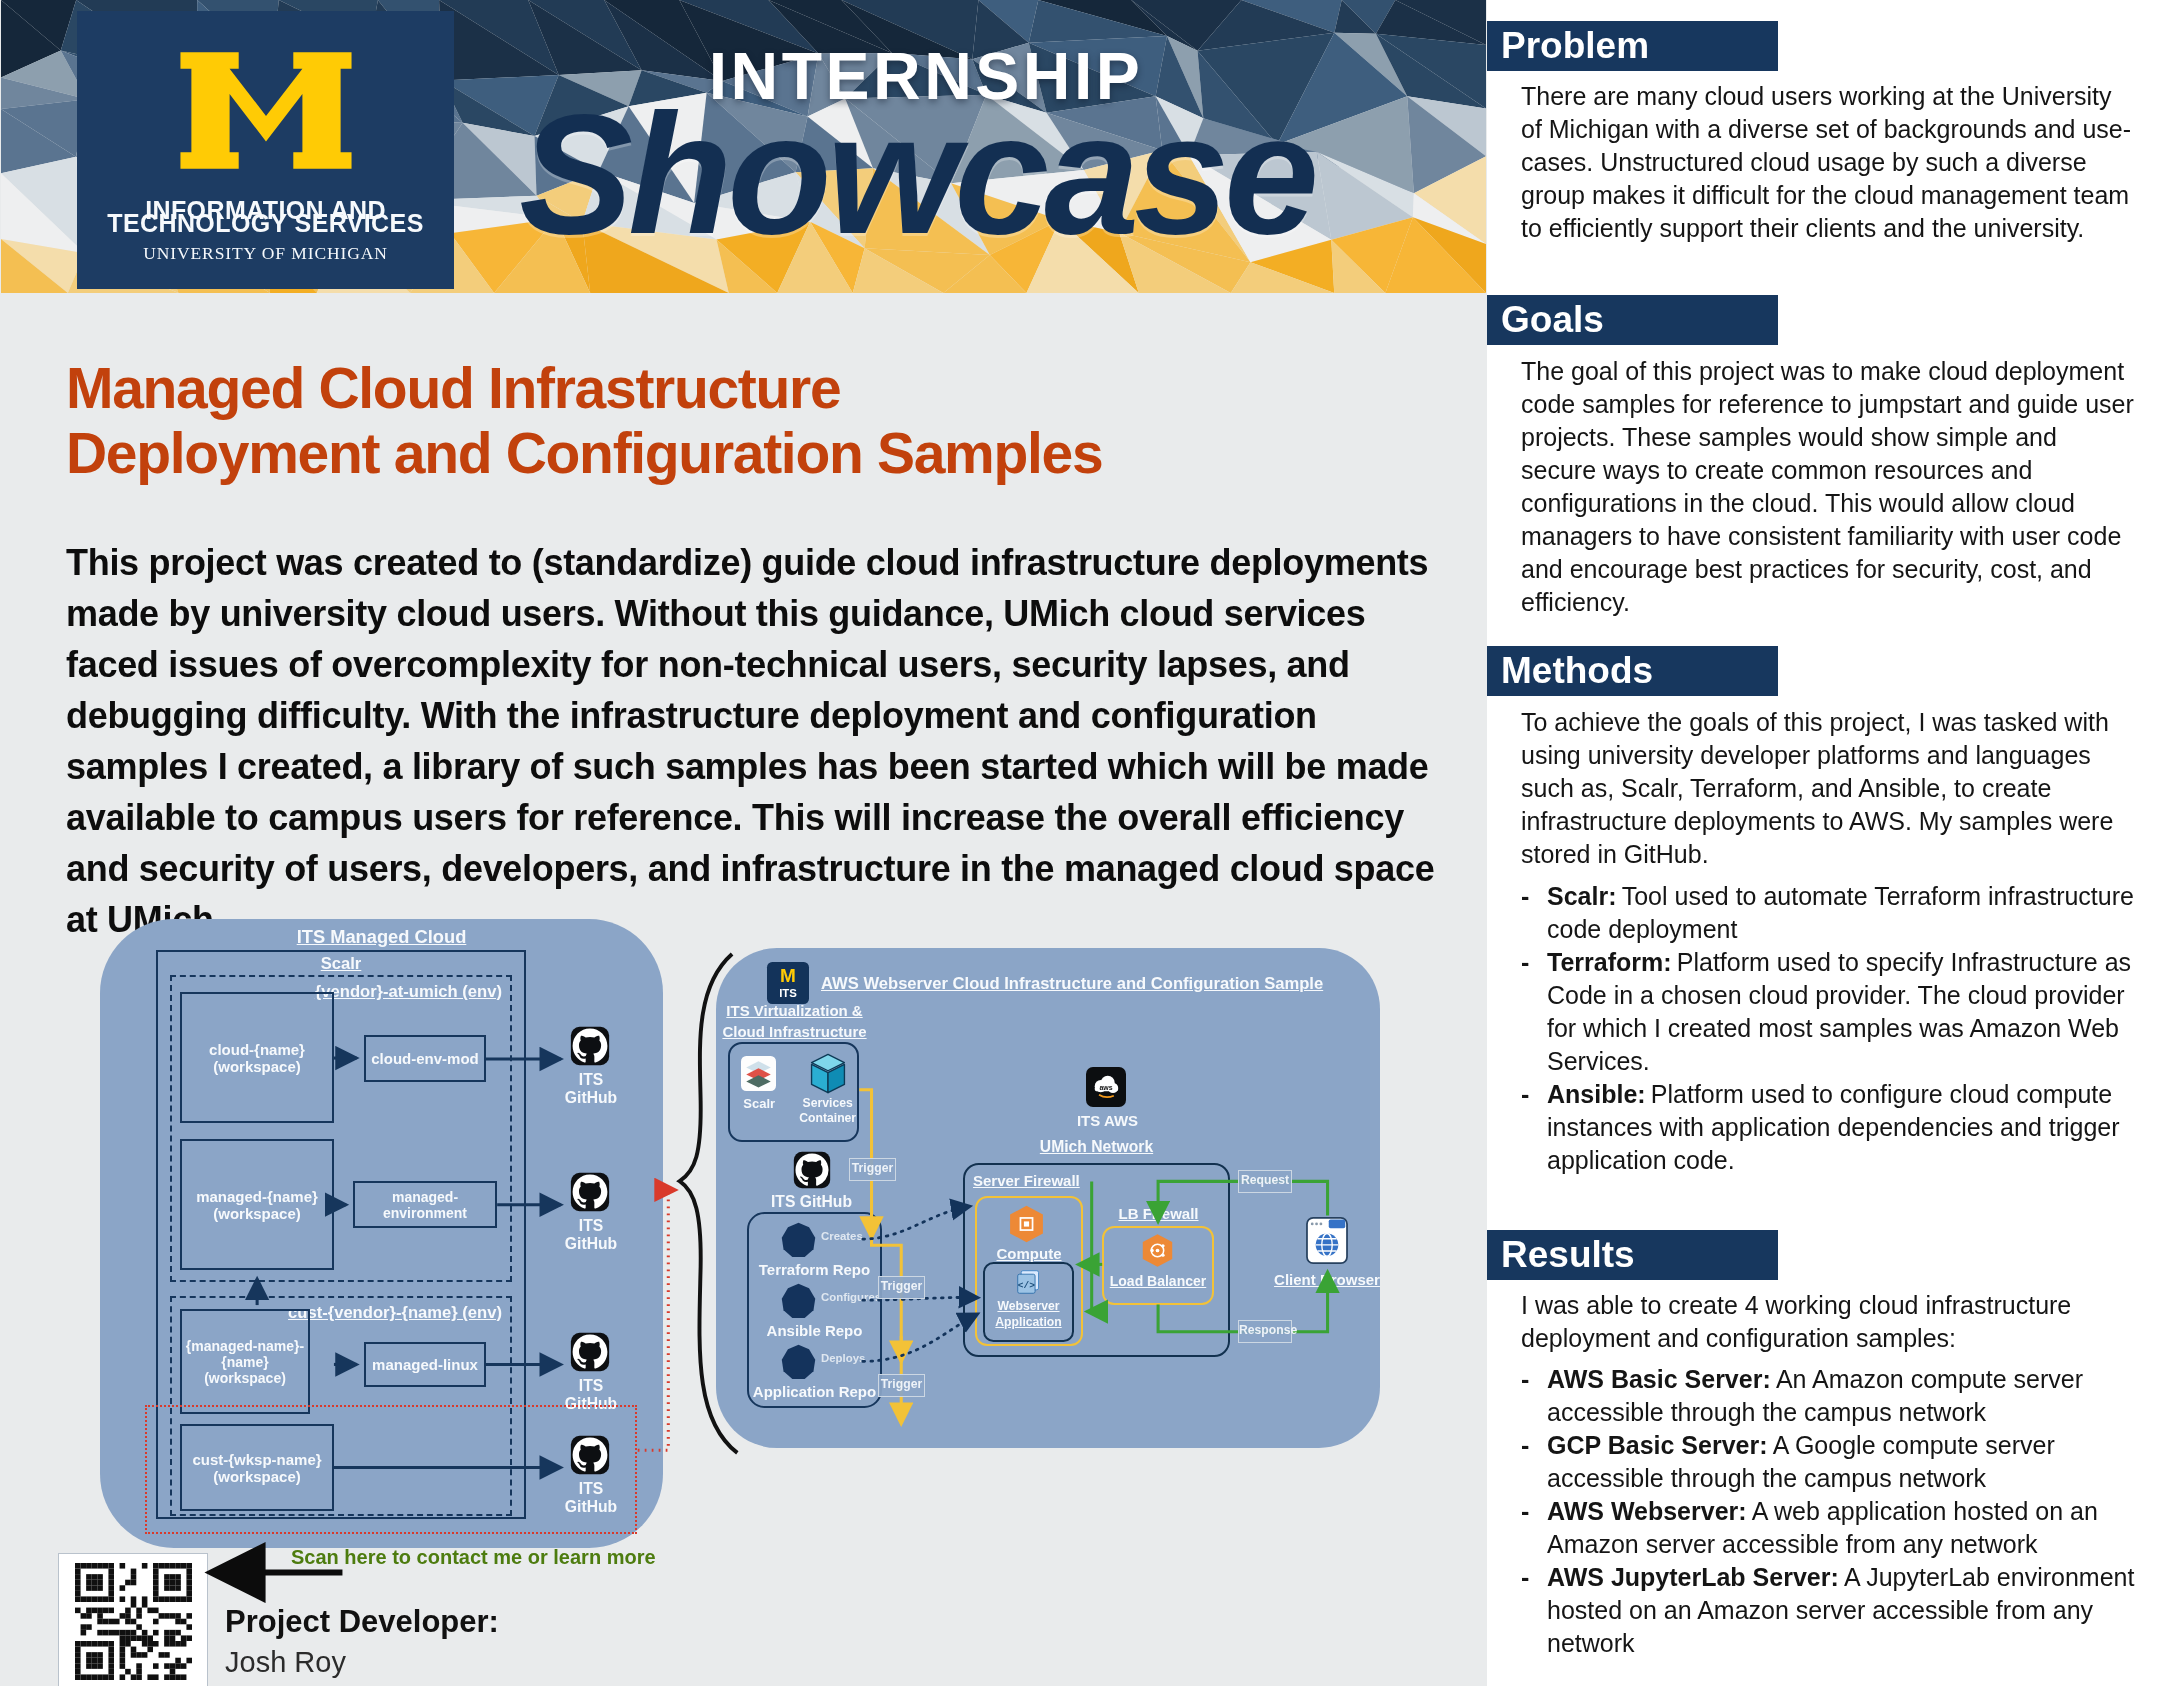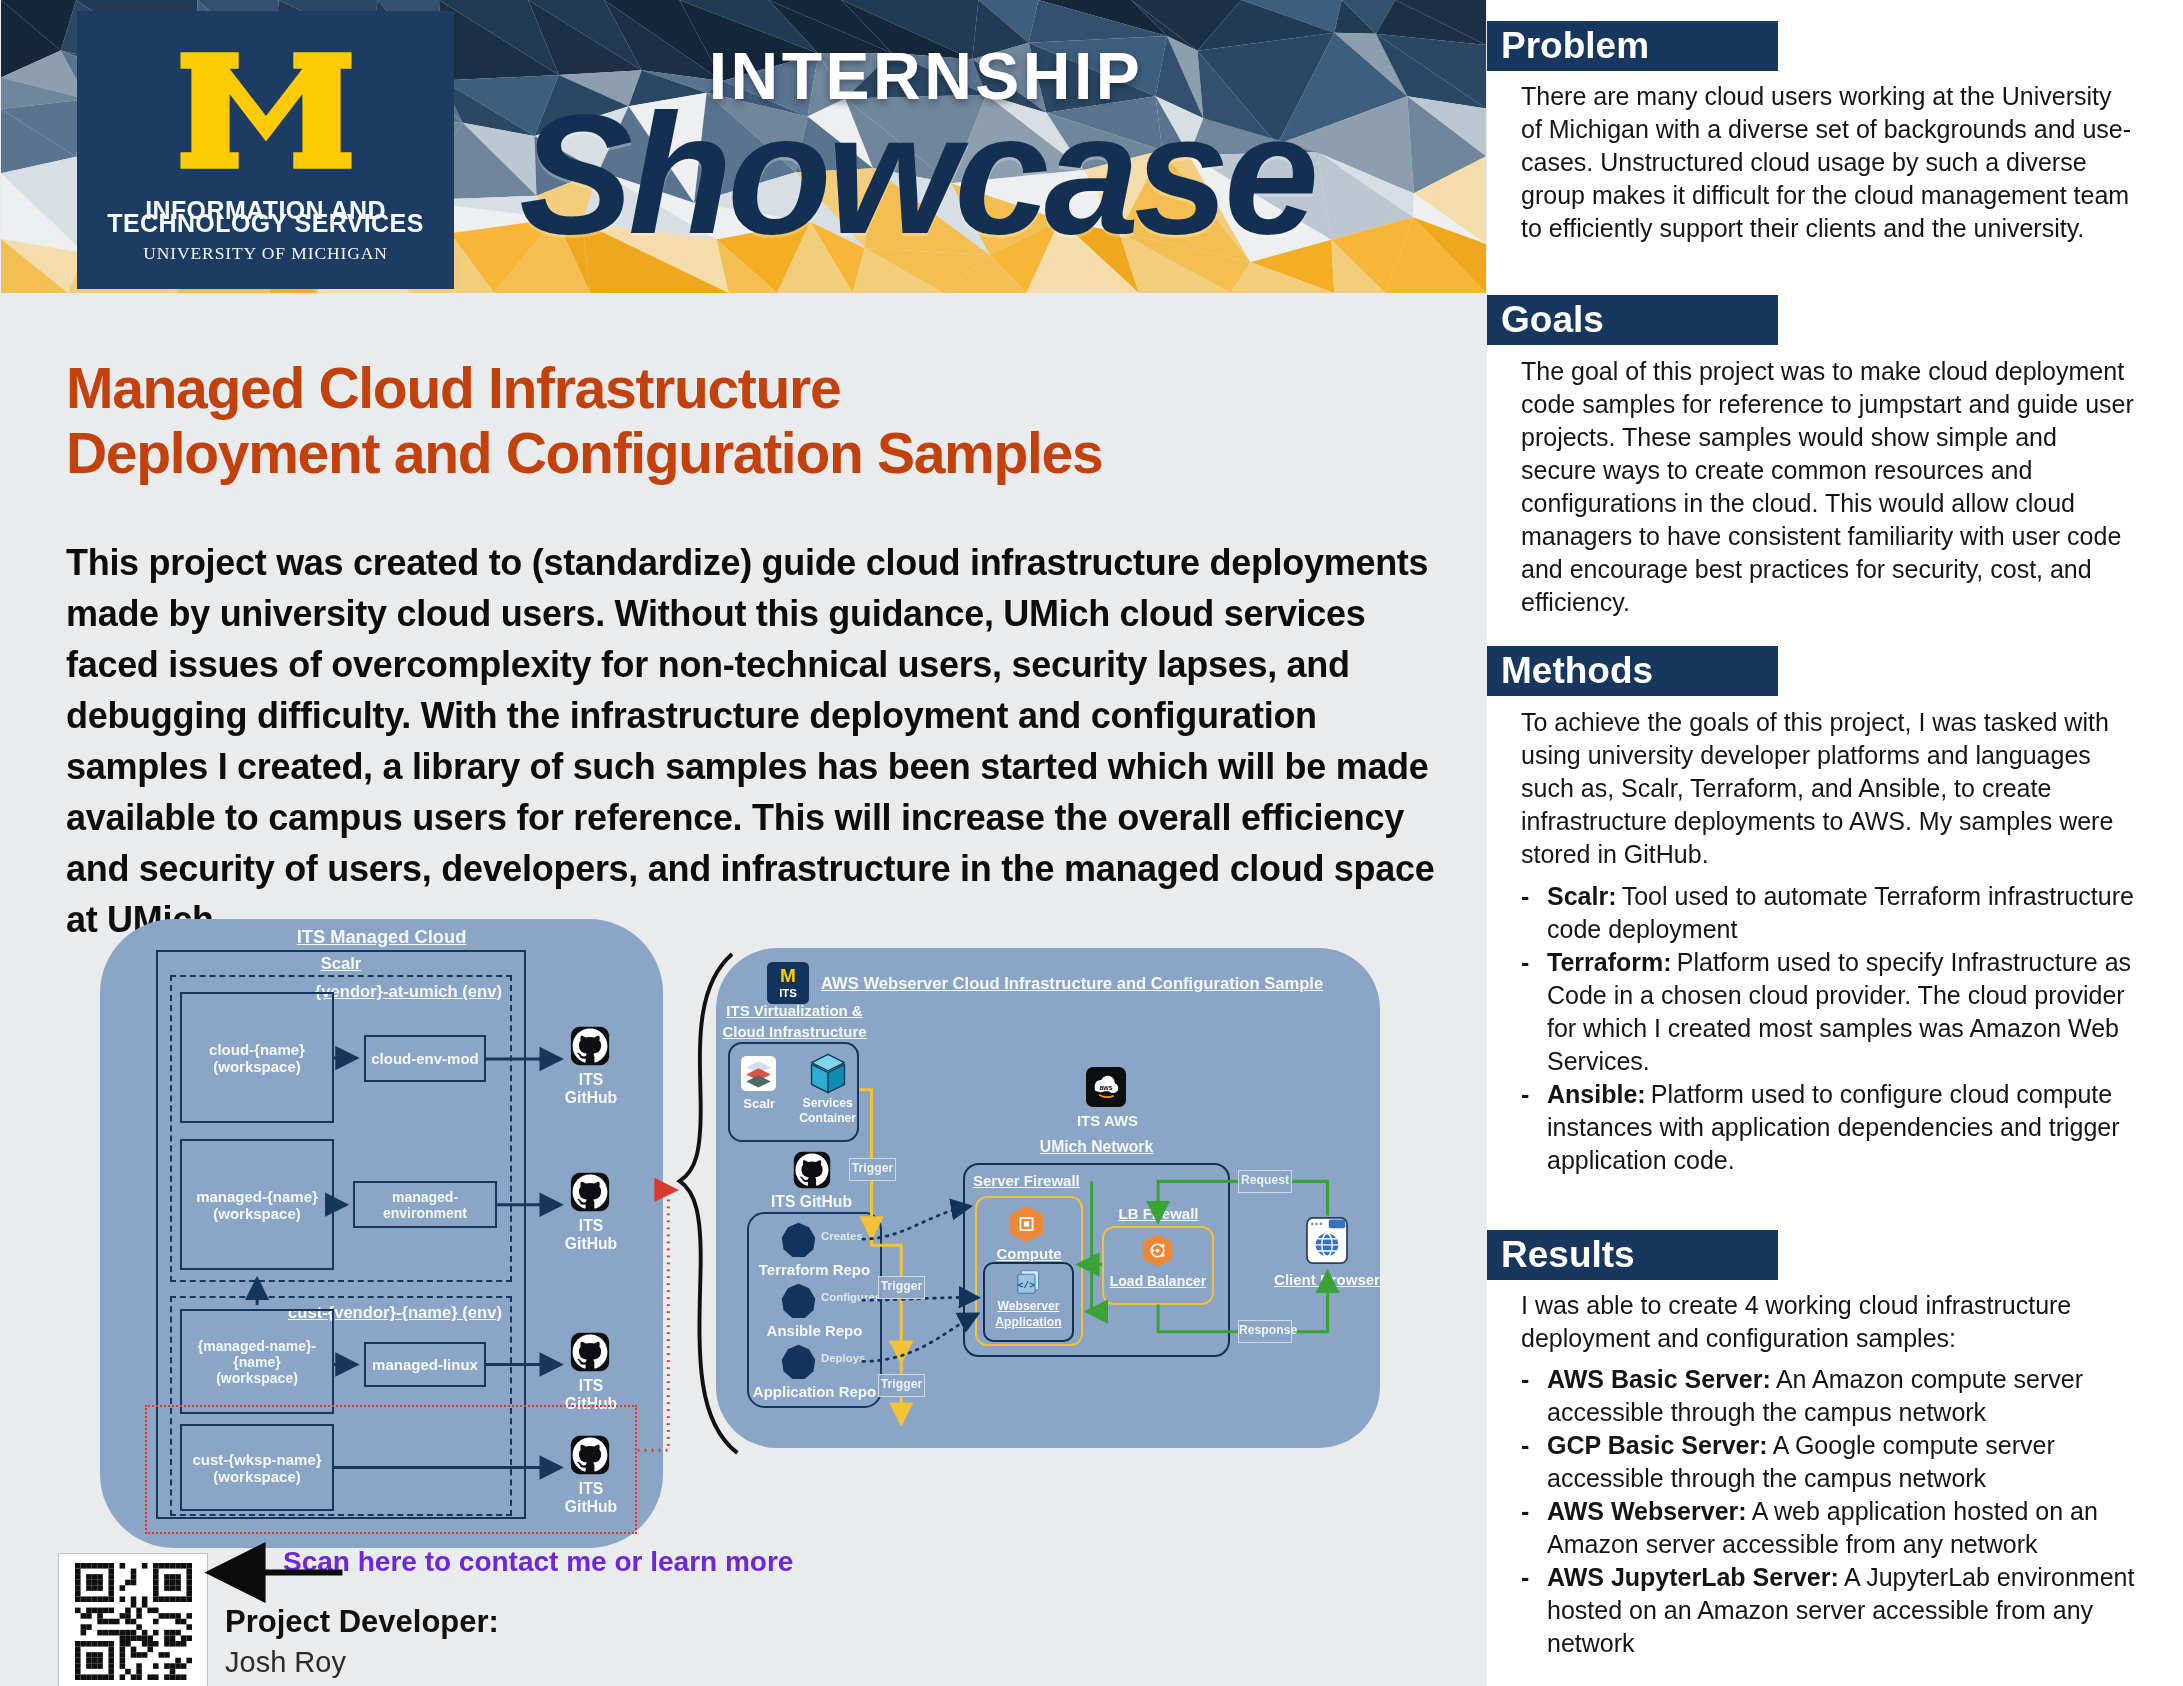--- a/index.html
+++ b/index.html
@@ -44,21 +44,21 @@
   .redbox{border:2.6px dotted #d93a2b;box-sizing:border-box;z-index:1;}
   .ghlab{font-size:15.7px;font-weight:bold;color:#f6f9fc;text-align:center;}
   .tagbox{background:rgba(139,165,199,.92);border:1.7px solid #ccd7e3;color:#eef3f8;font-size:12.2px;
           font-weight:bold;text-align:center;box-sizing:border-box;z-index:3;}
   .rname{font-size:15px;font-weight:bold;color:#f6f9fc;text-align:center;}
   .ract{font-size:11.4px;font-weight:bold;color:#dfe7f0;}
   svg{display:block;}
   .ovl{pointer-events:none;}
   
   #qrBox{left:58px;top:1553px;width:148px;height:134px;background:#fff;border:0.9px solid #b9c2cc;z-index:2;}
-  #scanTxt{left:283px;top:1546px;width:786px;font-size:28px;color:#6d28d9;z-index:2;}
+  #scanTxt{left:291px;top:1546px;width:786px;font-size:20px;color:#4d7c0f;z-index:2;}
   #pdLab{left:225px;top:1604px;font-size:31px;font-family:Liberation Sans, sans-serif;color:#111;z-index:2;}
   #pdName{left:225px;top:1646px;font-size:29px;color:#2b2b2b;z-index:2;}
 </style>
 </head>
 <body>
 
 <div id="page">
 
   <svg id="banner" class="abs" width="1487" height="293" viewBox="0 0 1703 336">
       <polygon points="0,0 86.22538475265644,0 68.55106462903238,57.82480115820654" fill="#15273a"></polygon>
@@ -317,21 +317,21 @@
       <span>managed-{name}</span>
         <span>(workspace)</span>
     </div>
     <div class="abs node" style="left:253px;top:262px;width:144px;height:47px;font-size:14px">
       <span>managed-environment</span>
     </div>
 
     <div class="abs dash" style="left:70px;top:377px;width:342px;height:220px"></div>
     <div class="abs dlabel" style="left:131px;top:384px;width:271px;font-size:16.6px;text-align:right">cust-{vendor}-{name} (env)</div>
 
-    <div class="abs node" style="left:80px;top:390px;width:154px;height:105px;font-size:14px">
+    <div class="abs node" style="left:80px;top:390px;width:130px;height:105px;font-size:14px">
       <span>{managed-name}-{name}</span>
         <span>(workspace)</span>
     </div>
     <div class="abs node" style="left:264px;top:423px;width:122px;height:45px;font-size:15px">
       <span>managed-linux</span>
     </div>
 
     <div class="abs redbox" style="left:45px;top:486px;width:492px;height:129px"></div>
     <div class="abs node" style="left:80px;top:505px;width:154px;height:87px;font-size:15px">
       <span>cust-{wksp-name}</span>

